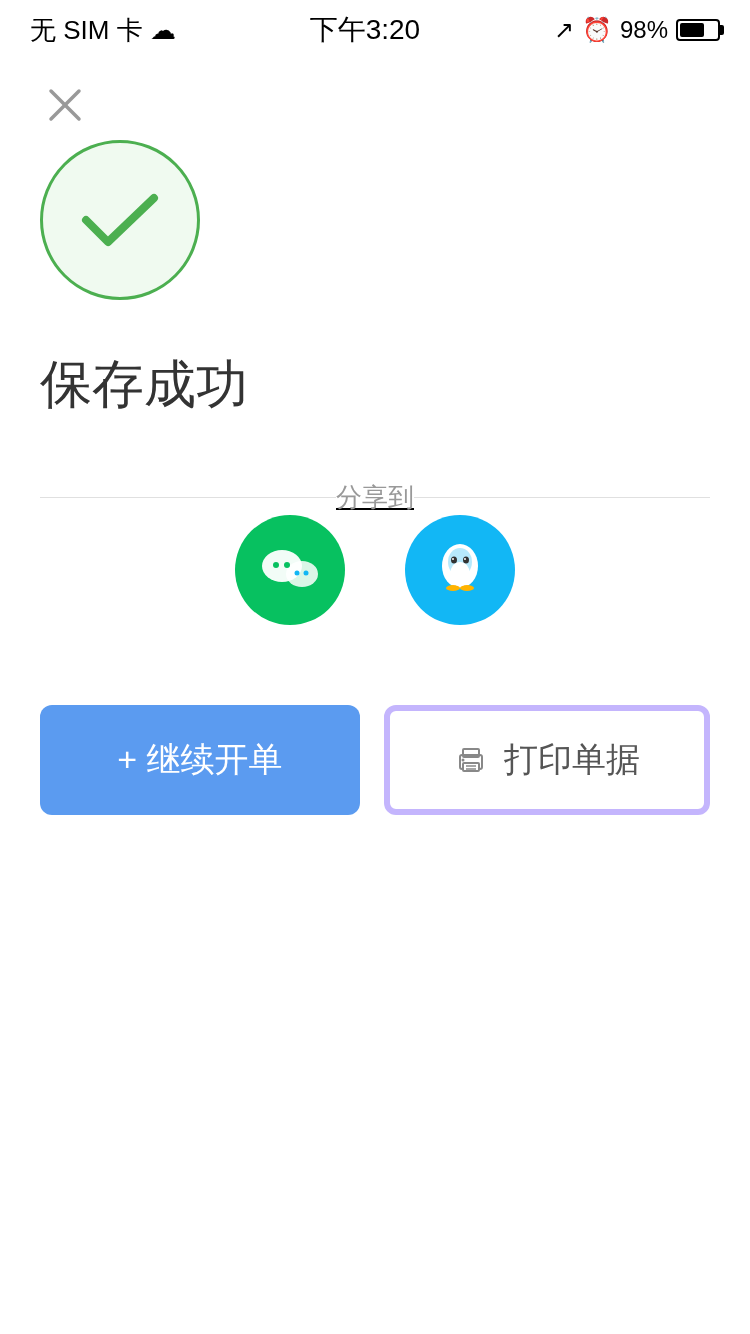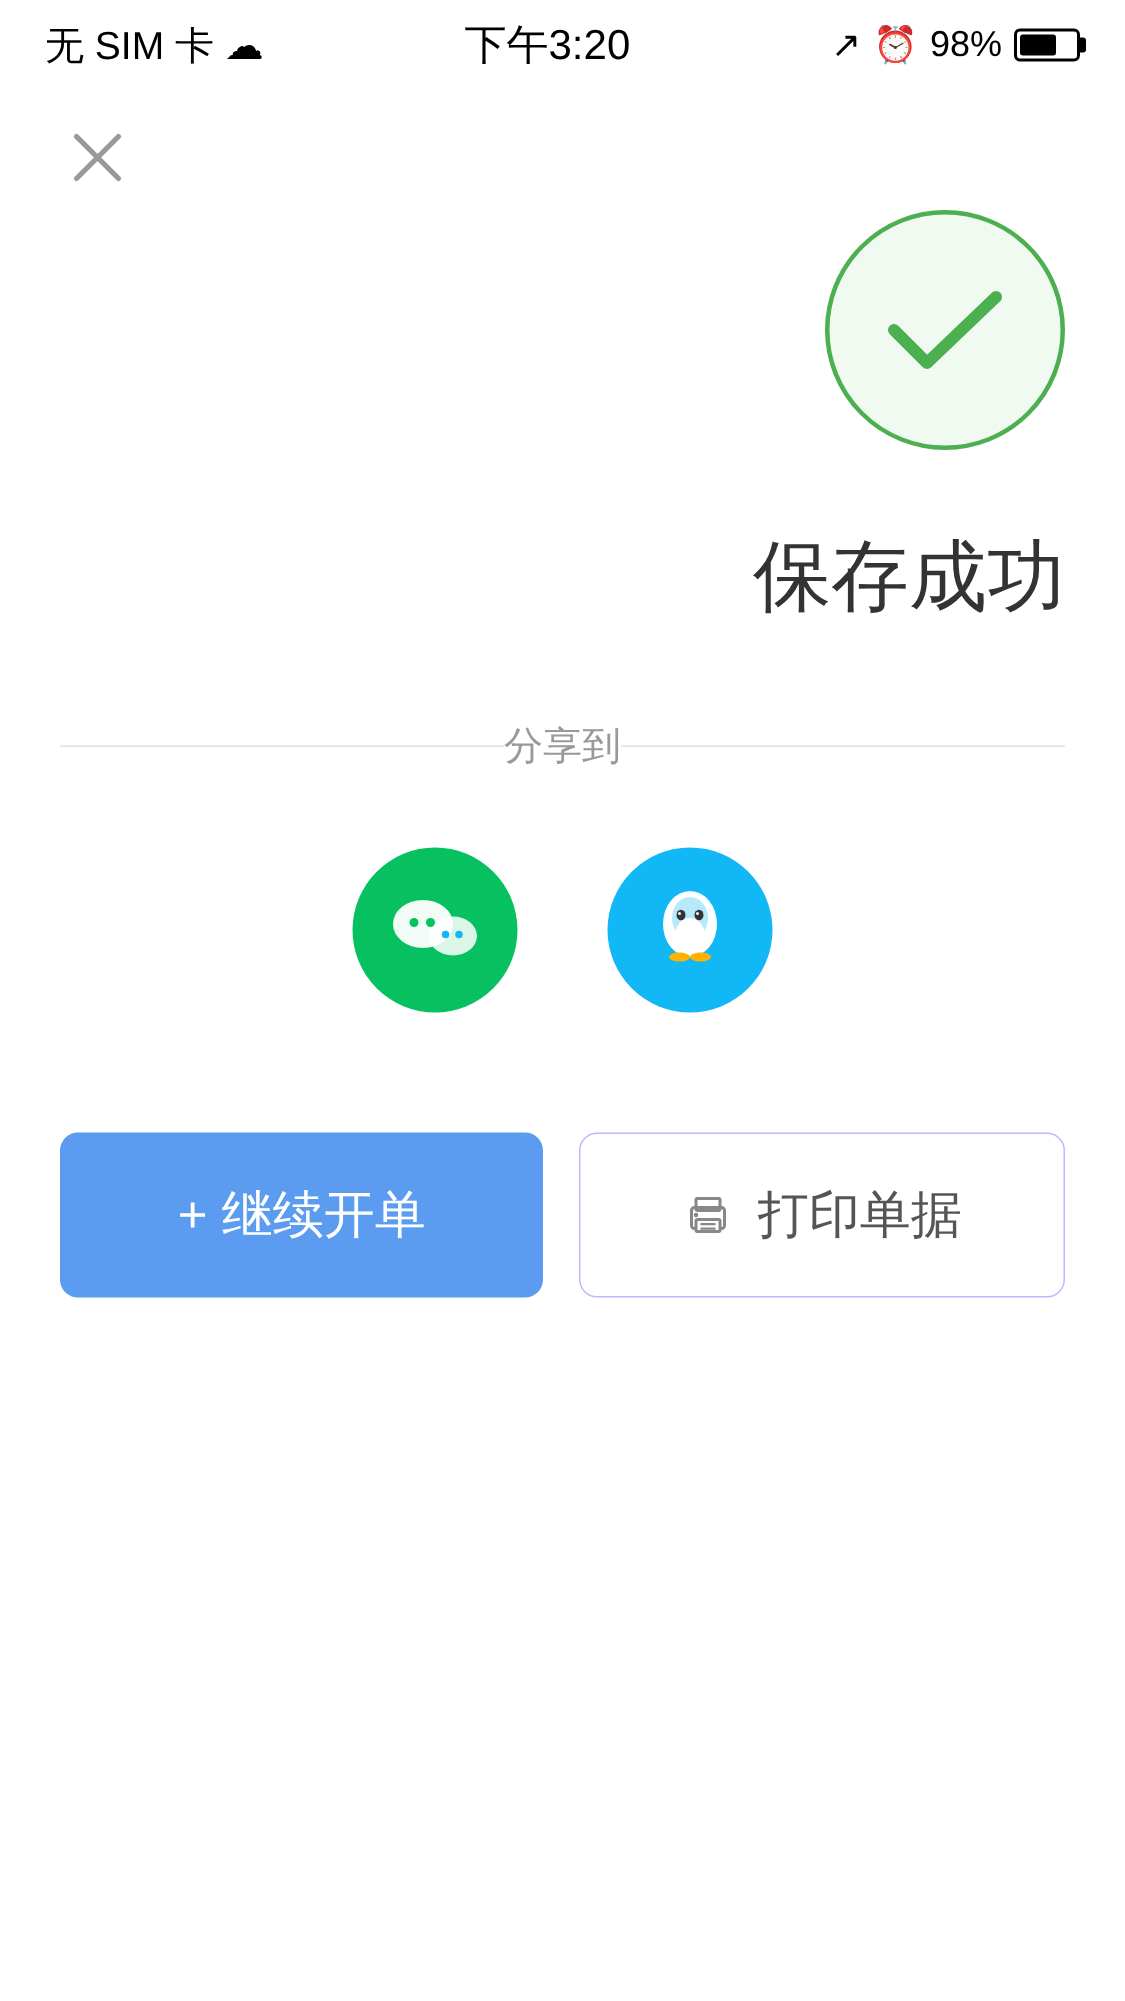--- a/index.html
+++ b/index.html
@@ -110,21 +110,21 @@
     .close-icon-svg {
       width: 36px;
       height: 36px;
       color: #999;
     }
 
     
     .success-section {
       display: flex;
       flex-direction: column;
-      align-items: flex-end;
+      align-items: flex-start;
       padding-top: 80px;
     }
 
     .success-circle {
       width: 160px;
       height: 160px;
       border-radius: 50%;
       border: 3px solid #4CAF50;
       background: #f0faf0;
       display: flex;
@@ -138,21 +138,21 @@
       font-weight: 500;
       color: #333;
       margin-bottom: 60px;
     }
 
     
     .divider-section {
       width: 100%;
       display: flex;
       align-items: center;
-      margin-bottom: 50px;
+      text-decoration: underline;
     }
 
     .divider-line {
       flex: 1;
       height: 1px;
       background: #e0e0e0;
     }
 
     .divider-text {
       font-size: 26px;
@@ -209,21 +209,21 @@
       align-items: center;
       justify-content: center;
       gap: 16px;
       cursor: pointer;
     }
 
     .btn-secondary {
       width: 100%;
       height: 110px;
       background: #fff;
-      border: 1px solid #c4b5fd;
+      border: 6px solid #c4b5fd;
       border-radius: 12px;
       font-size: 34px;
       color: #555;
       display: flex;
       align-items: center;
       justify-content: center;
       gap: 16px;
       cursor: pointer;
     }
 

